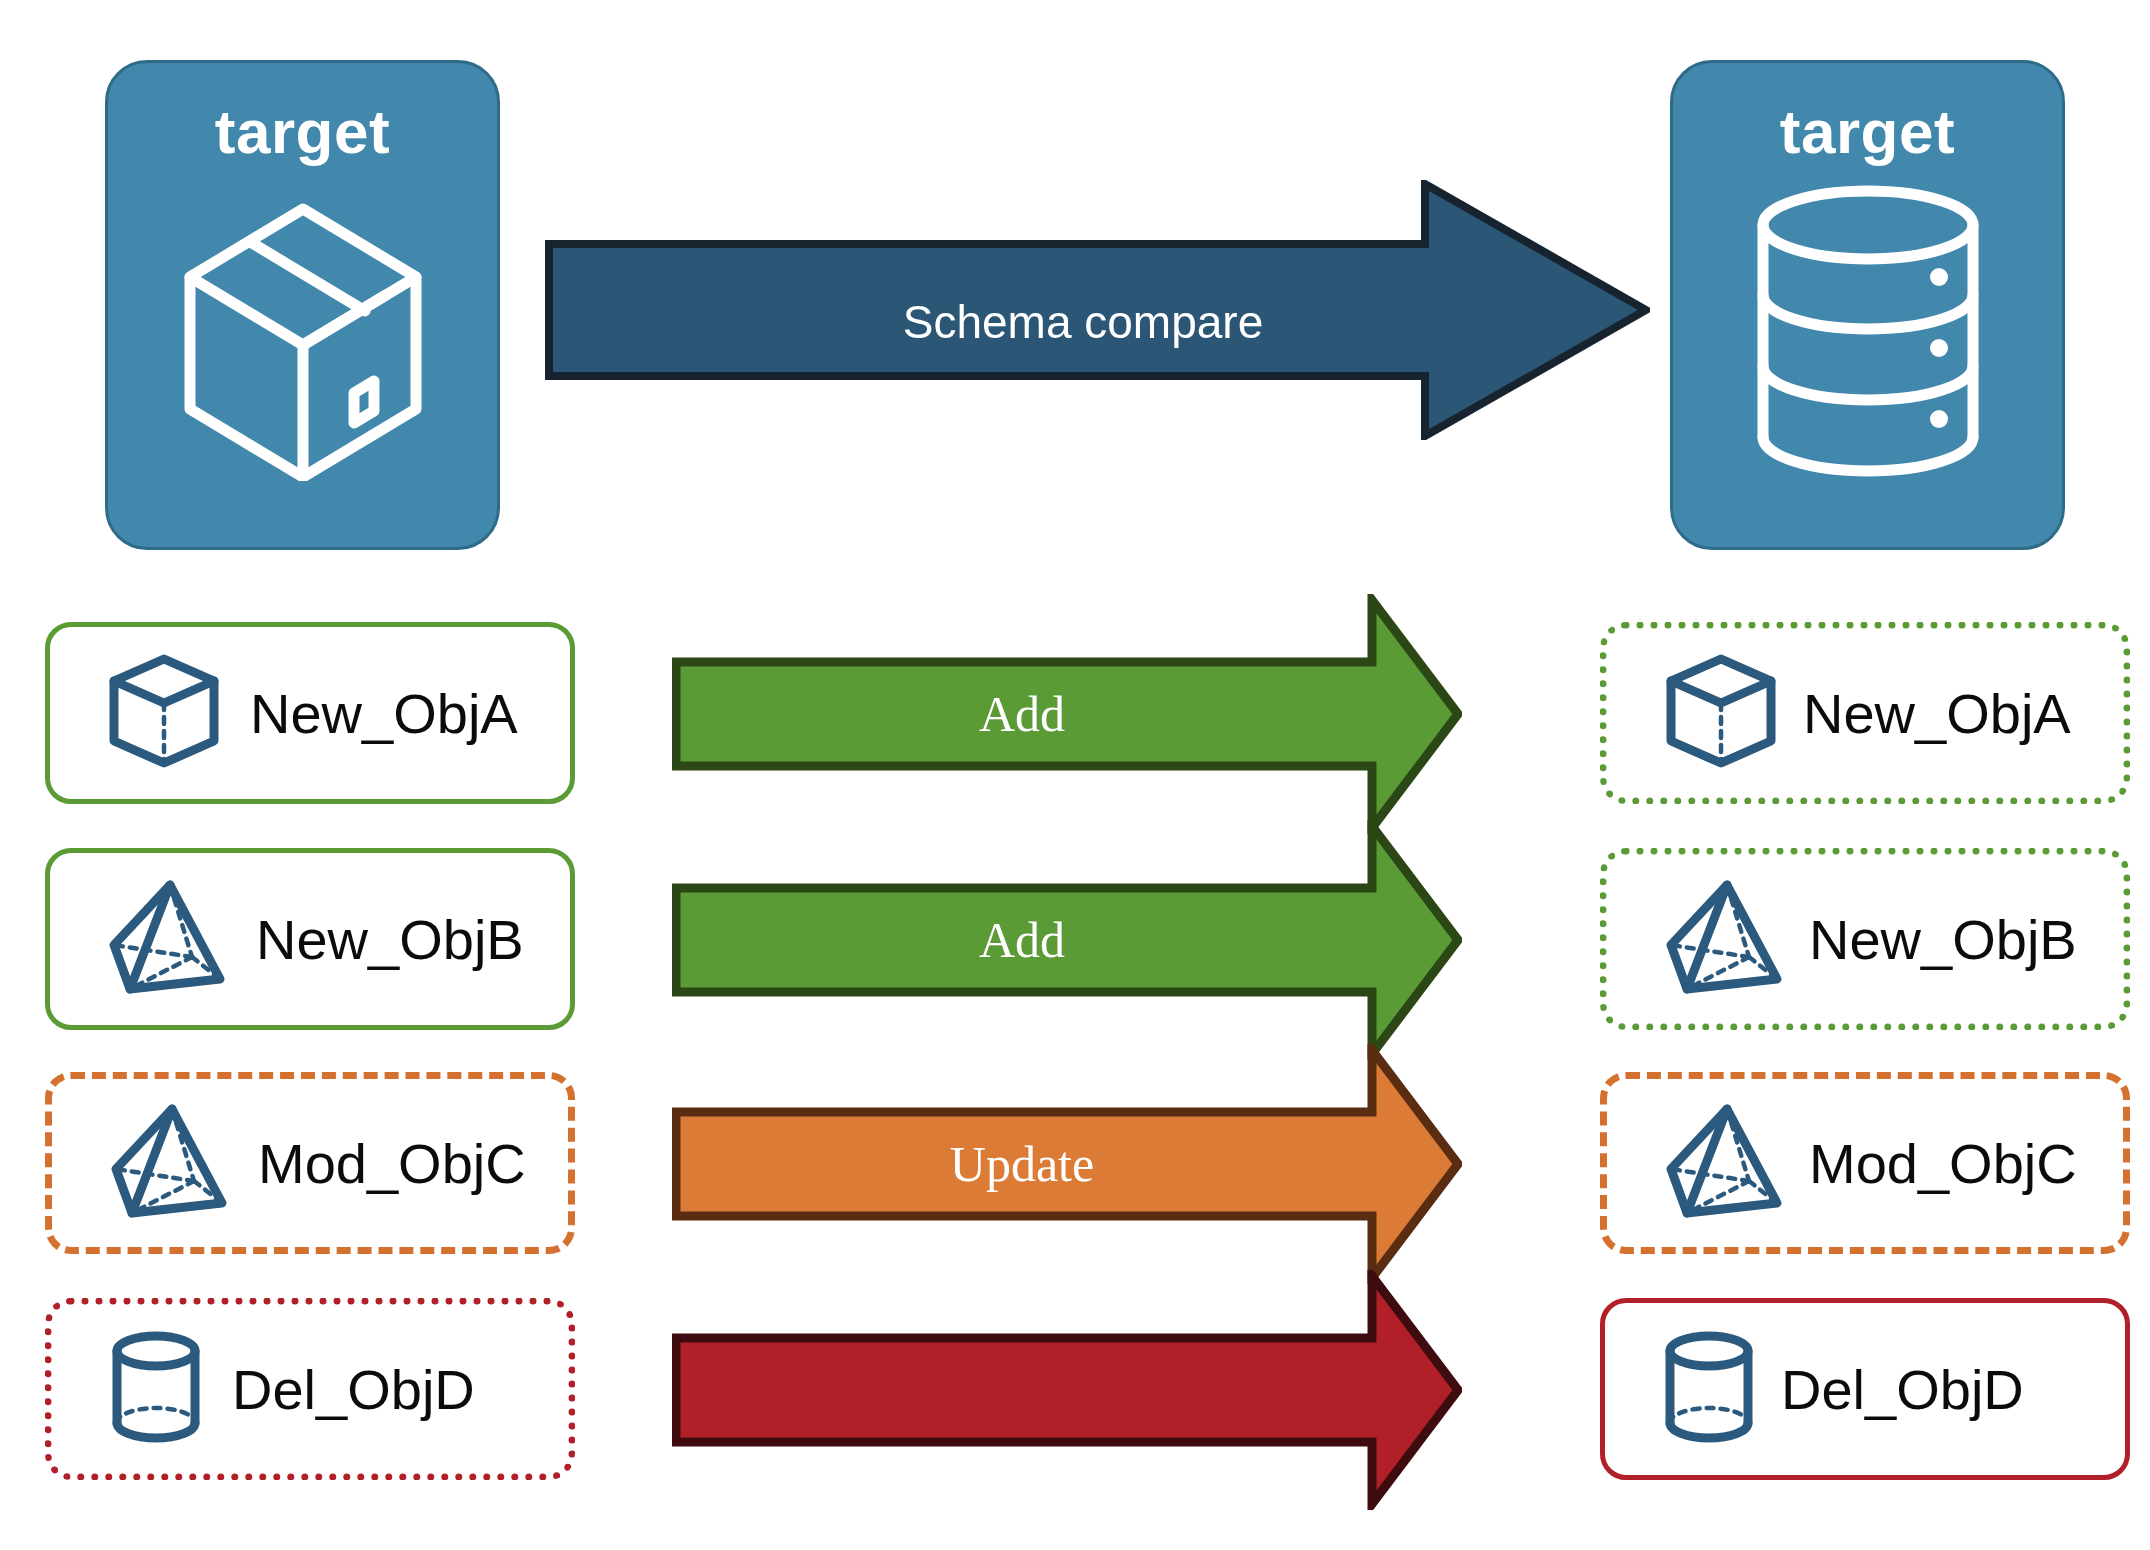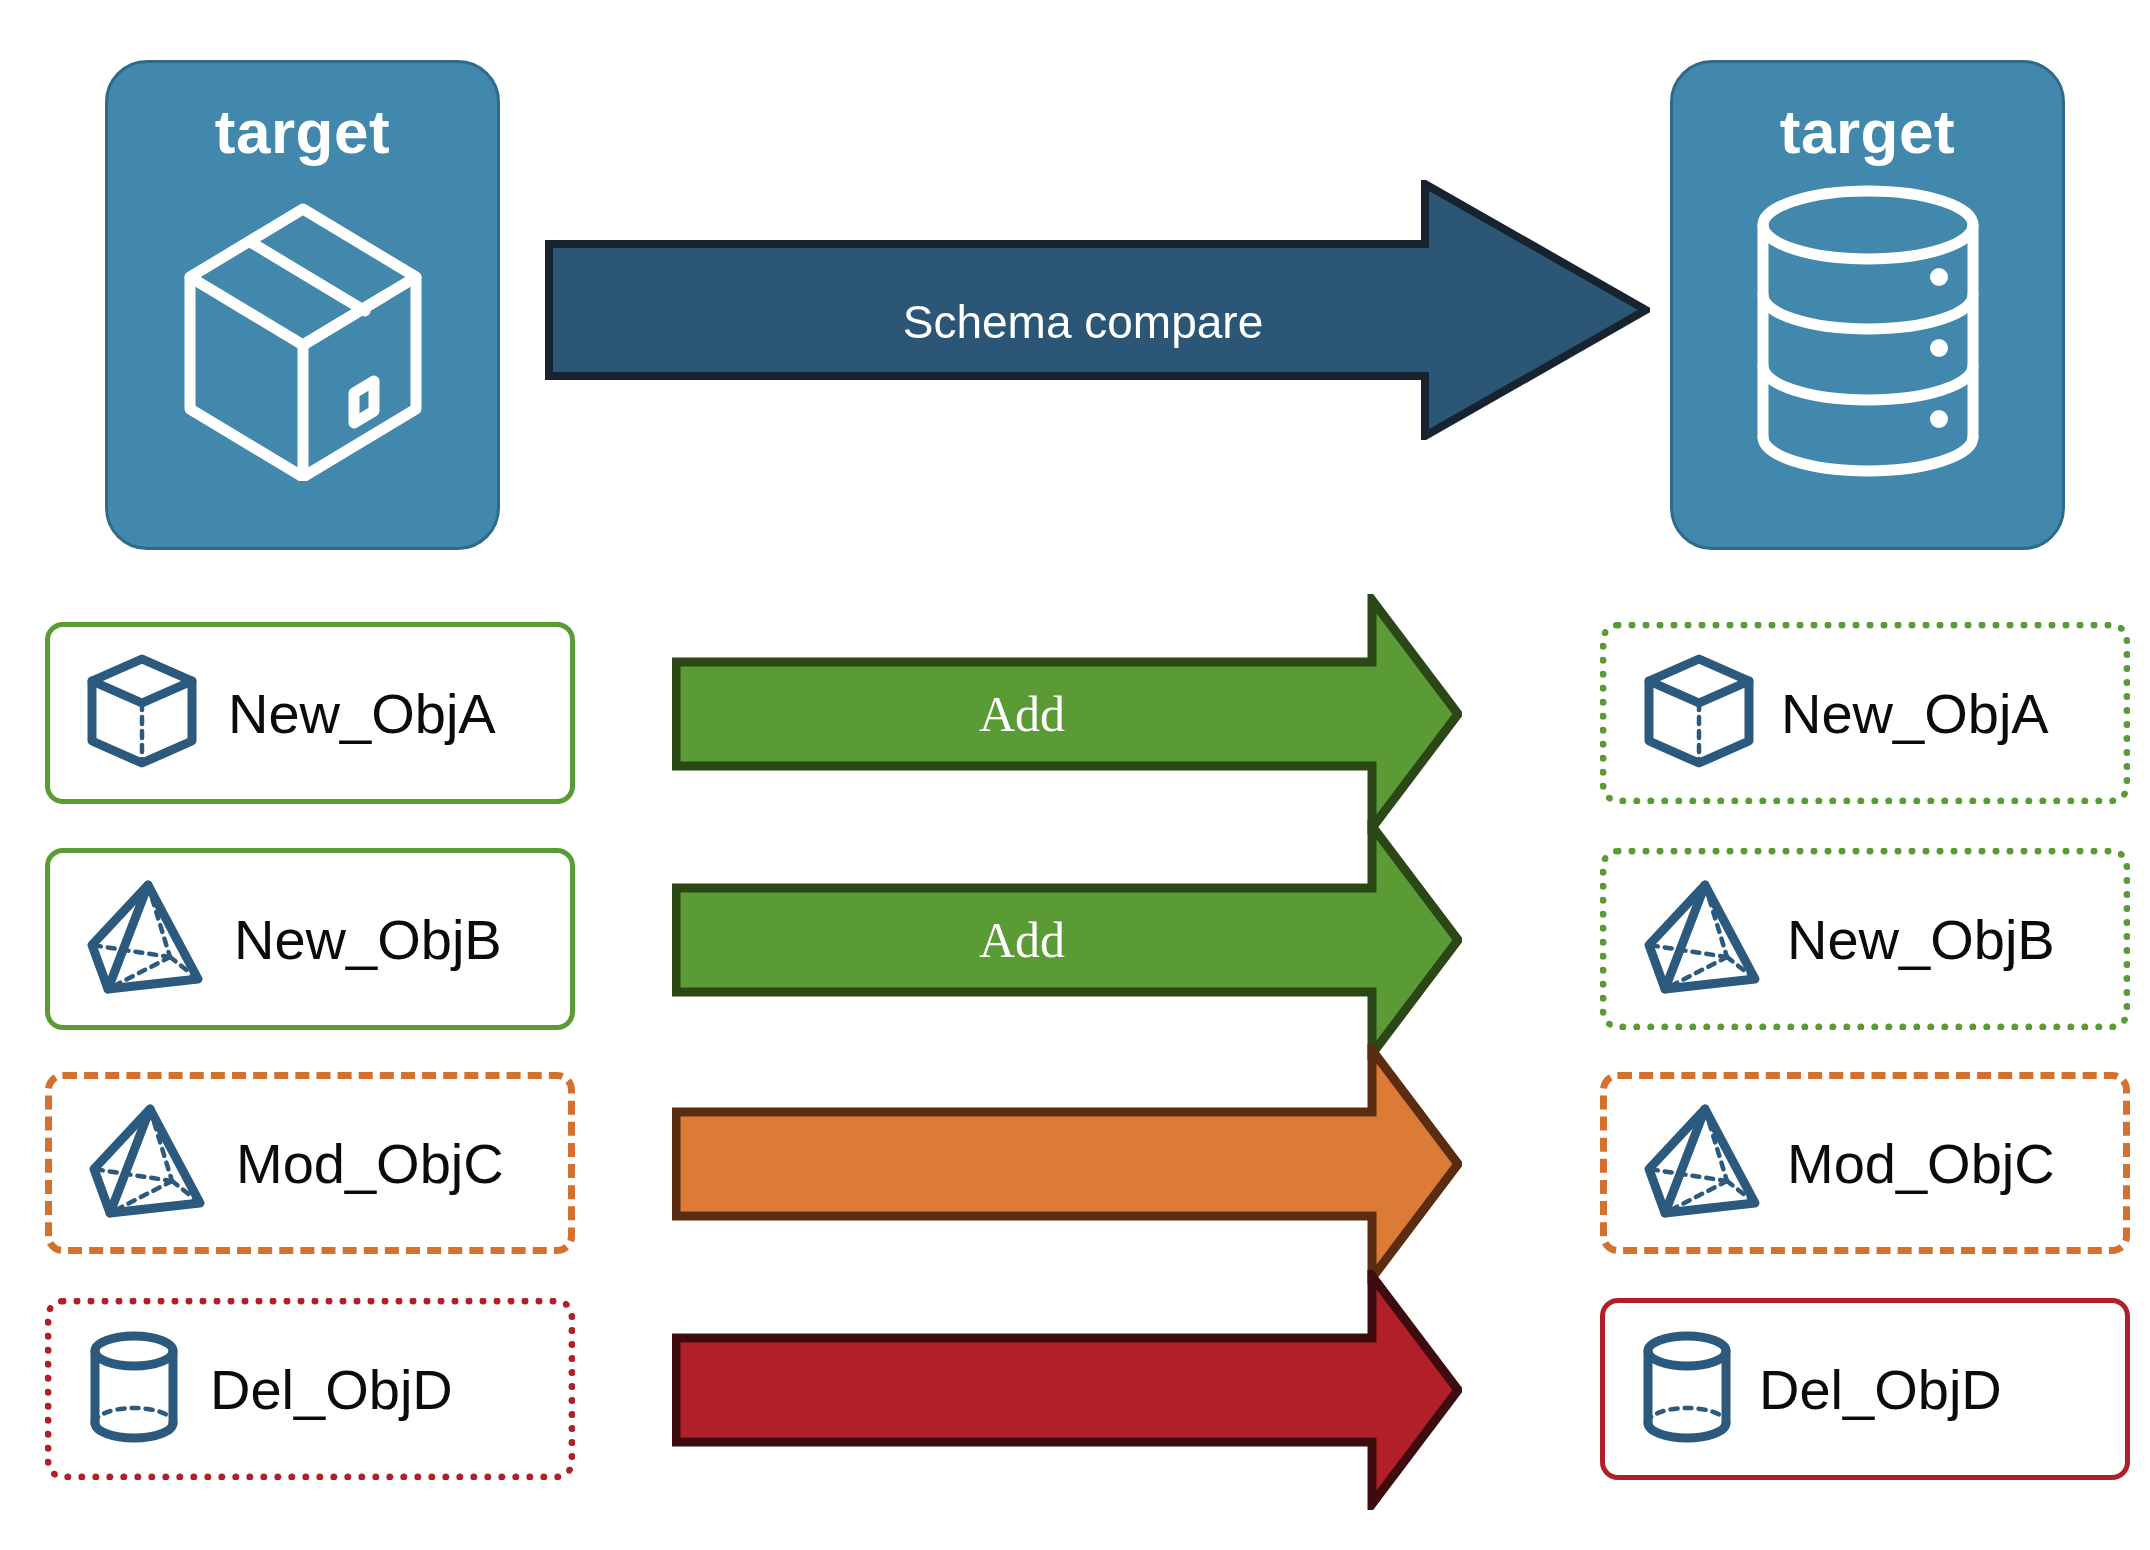--- a/index.html
+++ b/index.html
@@ -77,24 +77,24 @@
   #row-1 { top: 840px;  height: 200px; }
   #row-2 { top: 1064px; height: 200px; }
   #row-3 { top: 1290px; height: 200px; }
 
   .obj-card {
     position: absolute;
     top: 8px;
     height: 182px;
     box-sizing: border-box;
     background: #ffffff;
-    border-radius: 18px;
+    border-radius: 26px;
     display: flex;
     align-items: center;
-    padding-left: 36px;
+    padding-left: 58px;
   }
   .obj-card.left  { left: 45px;   width: 530px; }
   .obj-card.right { left: 1600px; width: 530px; }
 
   .obj-icon { flex: 0 0 auto; display: block; }
   .obj-label {
     margin-left: 30px;
     font-size: 56px;
     color: #0b0b0b;
     white-space: nowrap;
@@ -285,20 +285,21 @@
           </g>
         </svg>
       </span>
       <span class="obj-label">Mod_ObjC</span>
     </div>
 
     <div class="row-arrow">
       <svg width="790" height="240" viewBox="0 0 790 240" aria-hidden="true">
         <polygon points="4,68 700,68 700,6 786,120 700,234 700,172 4,172" fill="#DB7B35" stroke="#5A2C11" stroke-width="9" stroke-linejoin="miter"></polygon>
       </svg>
+      <div class="row-arrow-label">Update</div>
     </div>
 
     <div class="obj-card right bs-dashed-orange">
       <span class="obj-icon">
         <svg width="118" height="116" viewBox="0 0 118 116" aria-hidden="true">
           <g fill="none" stroke="#2B5A7E" stroke-width="9" stroke-linejoin="round" stroke-linecap="round">
             <path d="M62 6 L112 100 L22 110 L6 66 Z"></path>
             <path d="M62 6 L22 110"></path>
           </g>
           <g fill="none" stroke="#2B5A7E" stroke-width="4.5" stroke-dasharray="7 7" stroke-linecap="round">

